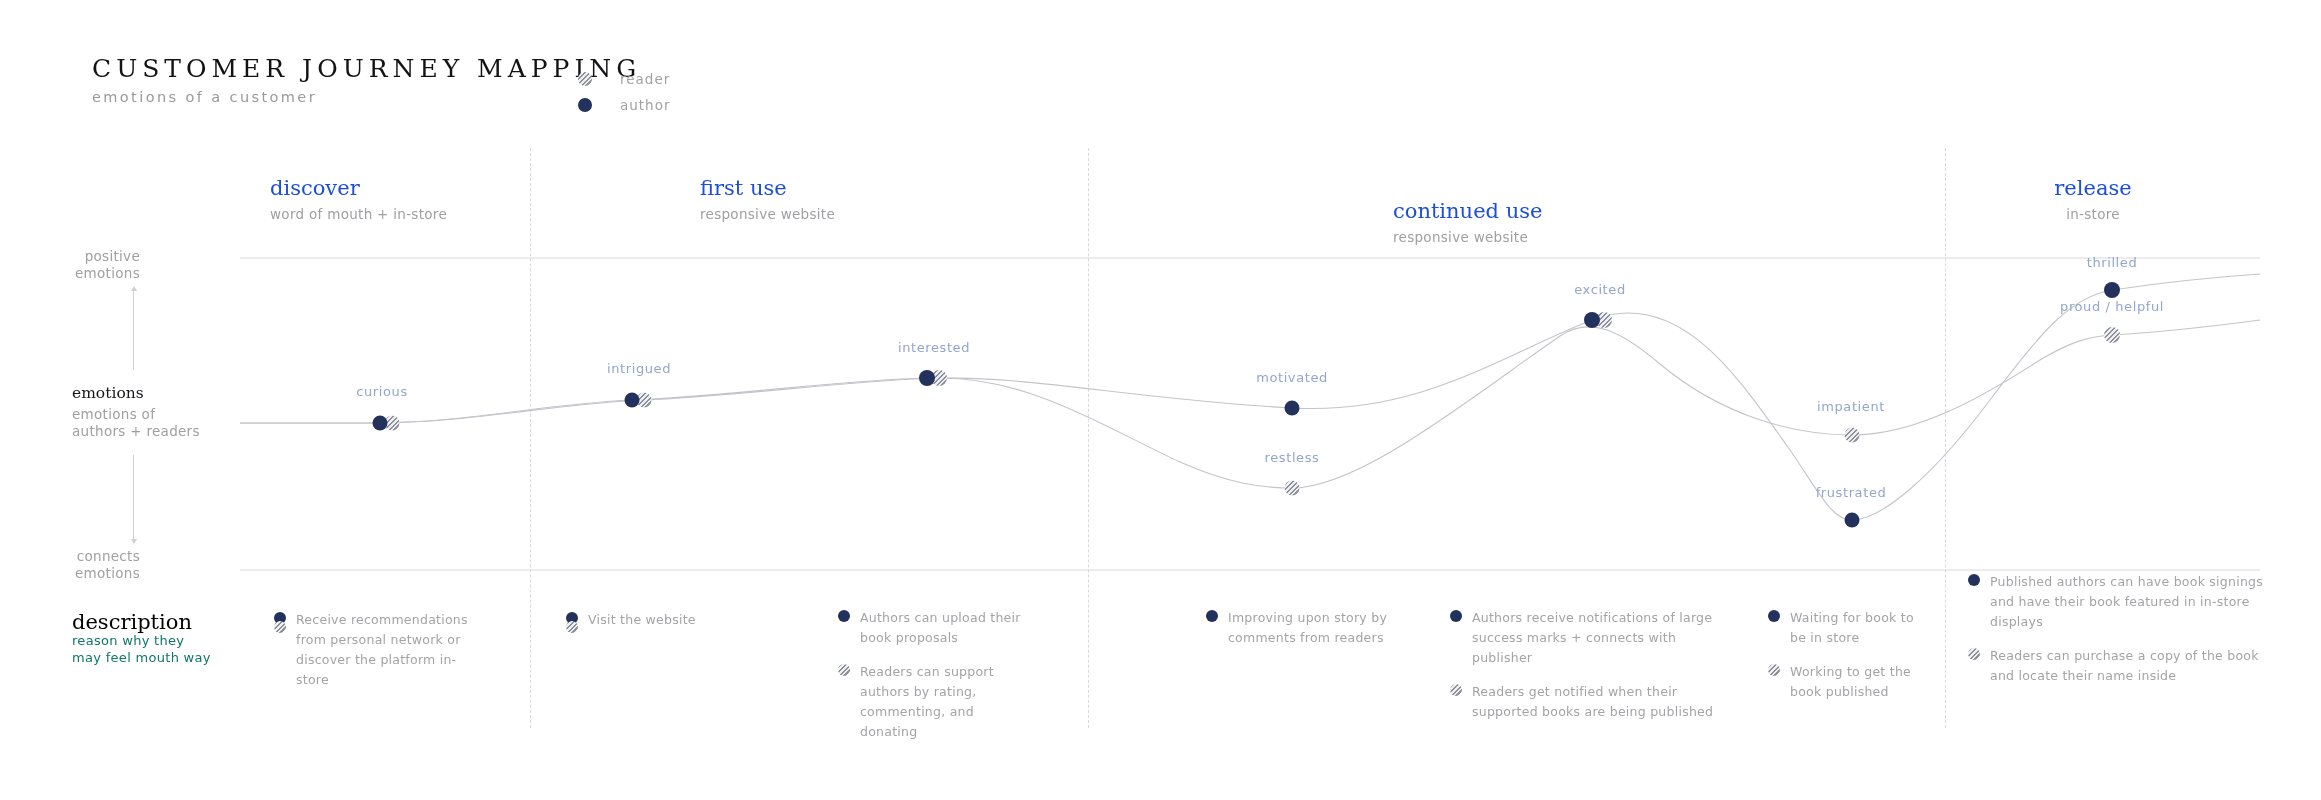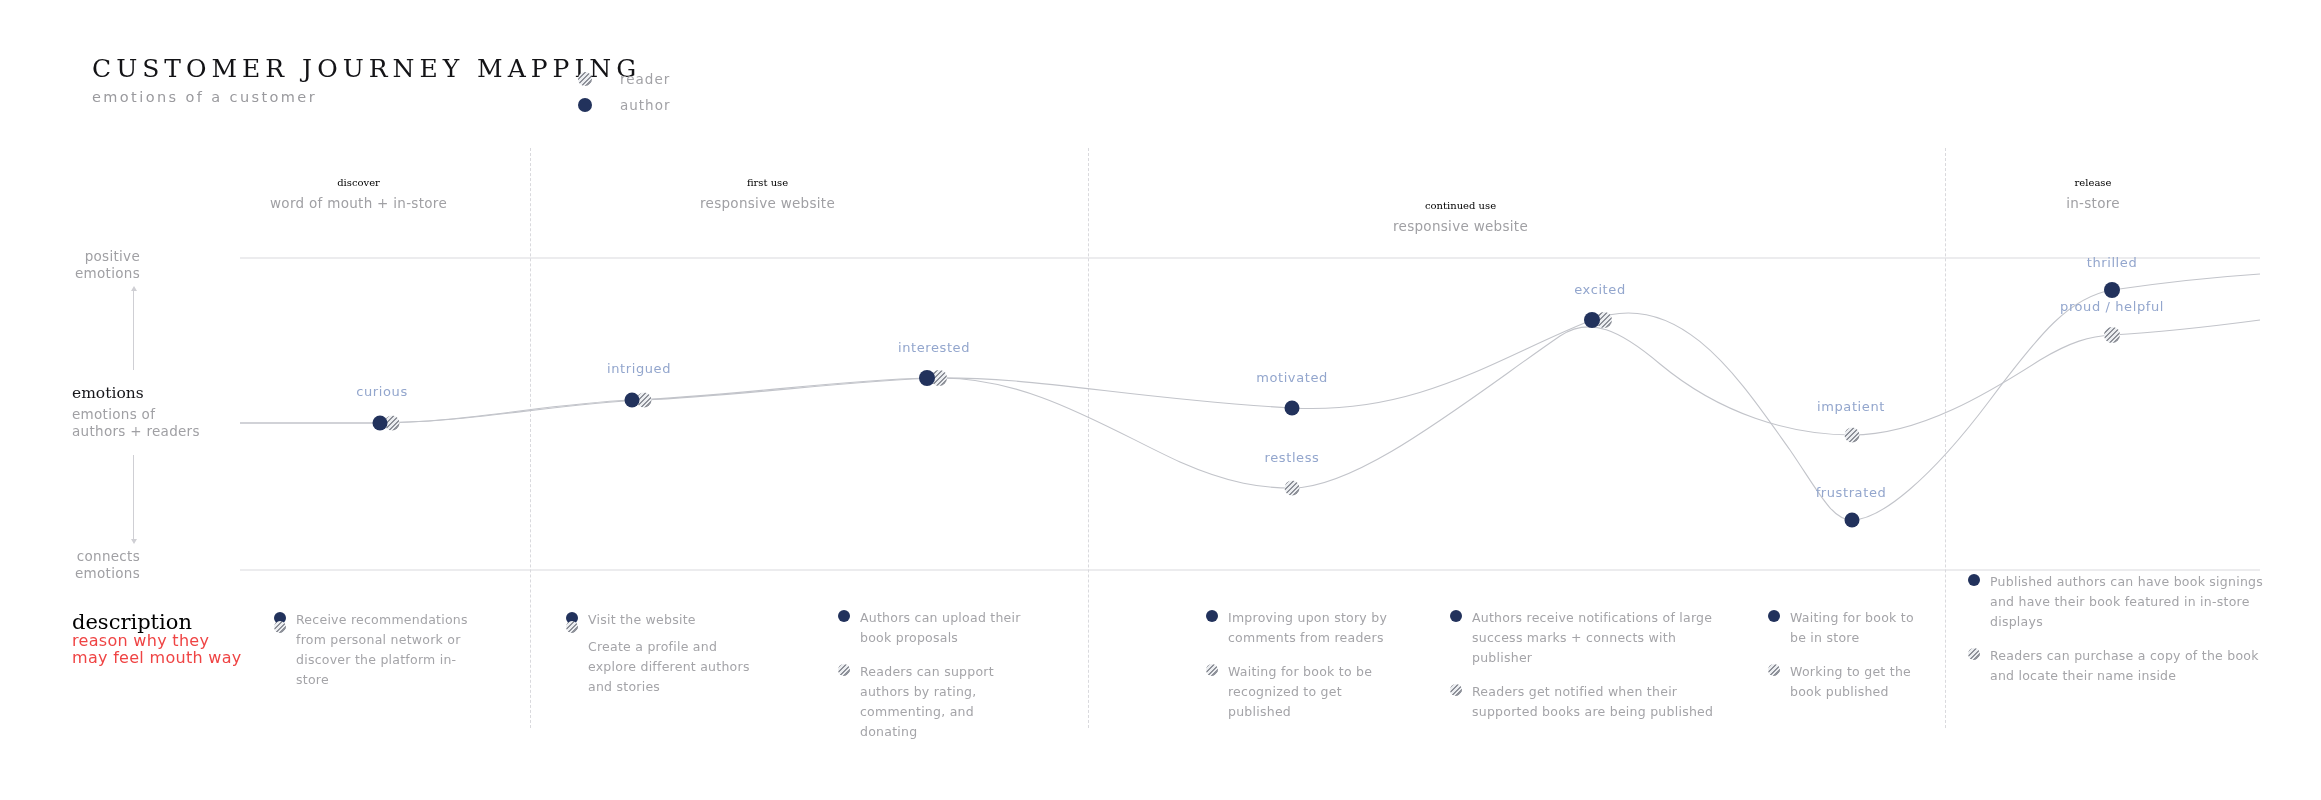--- a/index.html
+++ b/index.html
@@ -71,25 +71,24 @@
       #eceef1 1.6px, #eceef1 3.4px
     );
   }
 
   
   .phase-head {
     position: absolute;
   }
   .phase-name {
     font-family: "DejaVu Serif", serif;
-    font-size: 10px;
-    color: #000000;
+    font-size: 21px;
+    color: #1d4ed8;
     line-height: 1;
     white-space: nowrap;
-    text-align: center;
   }
   .phase-sub {
     margin-top: 9px;
     font-size: 13.5px;
     letter-spacing: 0.3px;
     color: #a0a0a4;
     line-height: 1;
     white-space: nowrap;
   }
   .phase-head.center { text-align: center; transform: translateX(-50%); }
@@ -180,23 +179,23 @@
     top: 612px;
     font-family: "DejaVu Serif", serif;
     font-size: 21px;
     color: #000000;
     line-height: 1;
   }
   .desc-sub {
     position: absolute;
     left: 72px;
     top: 632px;
-    font-size: 16px;
+    font-size: 13px;
     line-height: 17px;
-    color: #ef4444;
+    color: #0f766e;
     letter-spacing: 0.3px;
   }
   .desc-group { position: absolute; }
   .desc-item {
     display: flex;
     align-items: flex-start;
     margin-bottom: 14px;
   }
   .desc-bullet {
     flex: none;
@@ -358,21 +357,20 @@
 </div>
 
 <div class="desc-group" style="left:566px;top:610px;width:200px;">
   <div class="desc-item">
     <span class="desc-bullet stacked">
       <span class="dot dot-author" style="width:12px;height:12px;"></span>
       <span class="dot dot-reader" style="width:12px;height:12px;"></span>
     </span>
     <span>
       <span class="desc-text" style="display:block;margin-bottom:7px;">Visit the website</span>
-      <span class="desc-text" style="display:block;">Create a profile and explore different authors and stories</span>
     </span>
   </div>
 </div>
 
 <div class="desc-group" style="left:838px;top:608px;width:185px;">
   <div class="desc-item">
     <span class="desc-bullet">
       <span class="dot dot-author" style="width:12px;height:12px;"></span>
     </span>
     <span class="desc-text">Authors can upload their book proposals</span>
@@ -385,26 +383,20 @@
   </div>
 </div>
 
 <div class="desc-group" style="left:1206px;top:608px;width:190px;">
   <div class="desc-item">
     <span class="desc-bullet">
       <span class="dot dot-author" style="width:12px;height:12px;"></span>
     </span>
     <span class="desc-text">Improving upon story by comments from readers</span>
   </div>
-  <div class="desc-item">
-    <span class="desc-bullet">
-      <span class="dot dot-reader" style="width:12px;height:12px;"></span>
-    </span>
-    <span class="desc-text">Waiting for book to be recognized to get published</span>
-  </div>
 </div>
 
 <div class="desc-group" style="left:1450px;top:608px;width:270px;">
   <div class="desc-item">
     <span class="desc-bullet">
       <span class="dot dot-author" style="width:12px;height:12px;"></span>
     </span>
     <span class="desc-text">Authors receive notifications of large success marks + connects with publisher</span>
   </div>
   <div class="desc-item">

